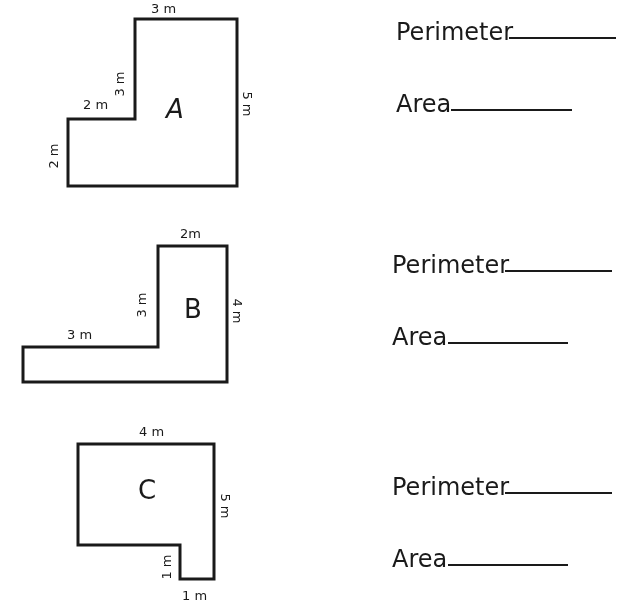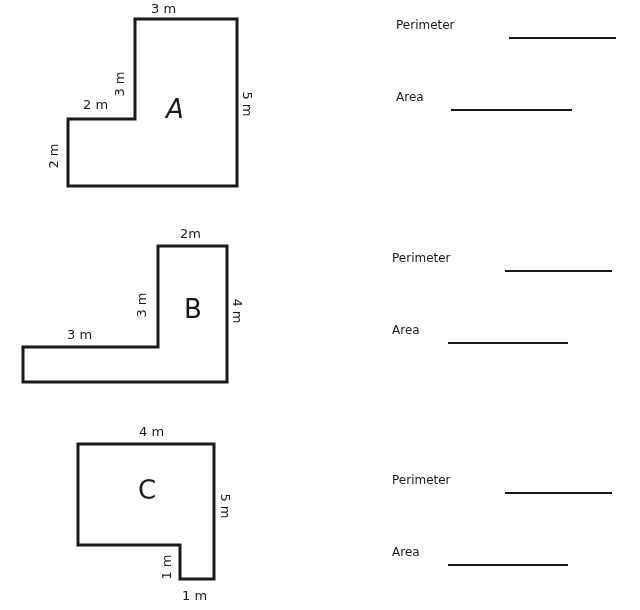--- a/index.html
+++ b/index.html
@@ -1,21 +1,21 @@
 <!DOCTYPE html>
 <html><head>
   <meta charset="utf-8">
   <style>
     html, body { margin: 0; padding: 0; background: #ffffff; }
     body { width: 640px; height: 610px; position: relative; overflow: hidden;
            font-family: "DejaVu Sans", sans-serif; color: #1a1a1a; }
     svg.shapes { position: absolute; left: 0; top: 0; }
     .dim { font-family: "DejaVu Sans", sans-serif; font-size: 13px; fill: #1a1a1a; }
     .shape-label { font-family: "DejaVu Sans", sans-serif; font-size: 26px; fill: #1a1a1a; }
-    .q-label { position: absolute; font-family: "DejaVu Sans", sans-serif; font-size: 12px;
+    .q-label { position: absolute; font-family: "DejaVu Sans", sans-serif; font-size: 24px;
                color: #1a1a1a; white-space: nowrap; }
     .blank { position: absolute; height: 0; border-bottom: 2px solid #1a1a1a; }
   </style>
 </head>
 <body>
 
 <svg class="shapes" width="640" height="610" viewBox="0 0 640 610">
 
   <g>
     <polygon points="135,19 237,19 237,186 68,186 68,119 135,119" fill="none" stroke="#1a1a1a" stroke-width="3" stroke-linejoin="miter"></polygon>

